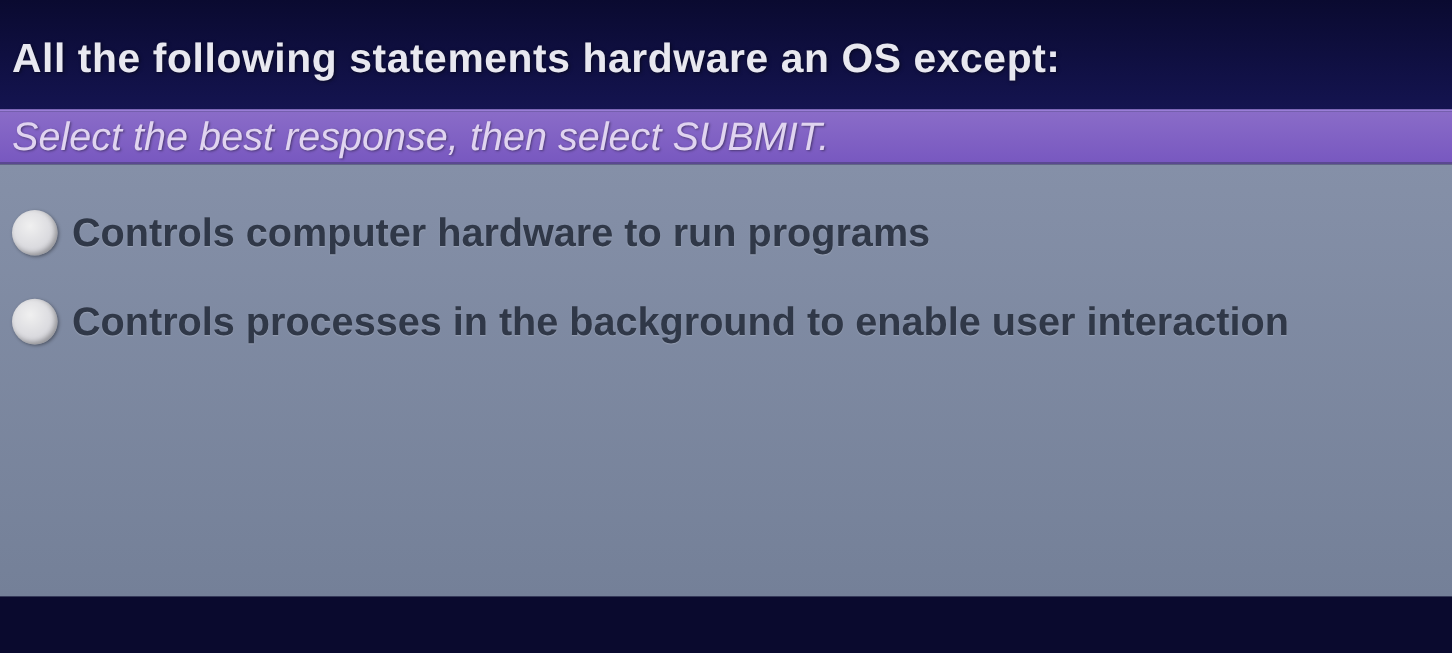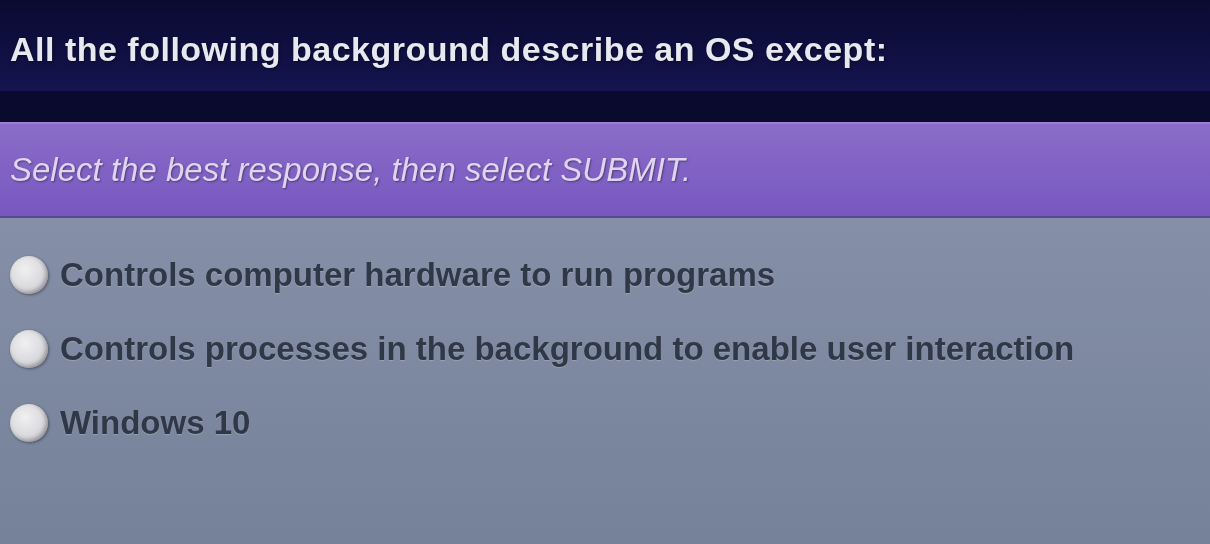--- a/index.html
+++ b/index.html
@@ -20,24 +20,23 @@
     }
     .question-text {
       color: #e8e8f0;
       font-size: 34px;
       font-weight: bold;
       letter-spacing: 0.5px;
       text-shadow: 1px 1px 3px rgba(0,0,0,0.5);
     }
     .instruction-bar {
       background: linear-gradient(to bottom, #8a6cc8, #7858c0);
-      padding: 27px 10px;
+      padding: 2px 10px;
       border-top: 2px solid #9a7ed8;
       border-bottom: 2px solid #5a4890;
-      margin-top: 31px;
     }
     .instruction-text {
       color: #e0d4f0;
       font-size: 33px;
       font-style: italic;
       font-weight: 500;
       text-shadow: 1px 1px 2px rgba(0,0,0,0.4);
     }
     .options-area {
       background: linear-gradient(to bottom, #8590a8, #748098);
@@ -62,38 +61,34 @@
       color: #303848;
       font-size: 33px;
       font-weight: bold;
       text-shadow: 0 1px 1px rgba(255,255,255,0.2);
     }
   </style>
 </head>
 <body>
 
 <div class="question-header">
-  <div class="question-text">All the following background describe an OS except:</div>
+  <div class="question-text">All the following statements hardware an OS except:</div>
 </div>
 
 <div class="instruction-bar">
   <div class="instruction-text">Select the best response, then select SUBMIT.</div>
 </div>
 
 <div class="options-area">
 
   <div class="option-row">
     <div class="radio-circle"></div>
     <div class="option-text">Controls computer hardware to run programs</div>
   </div>
 
   <div class="option-row">
     <div class="radio-circle"></div>
     <div class="option-text">Controls processes in the background to enable user interaction</div>
   </div>
 
 
-  <div class="option-row">
-    <div class="radio-circle"></div>
-    <div class="option-text">Windows 10</div>
-  </div>
 
 </div>
 
 </body></html>

